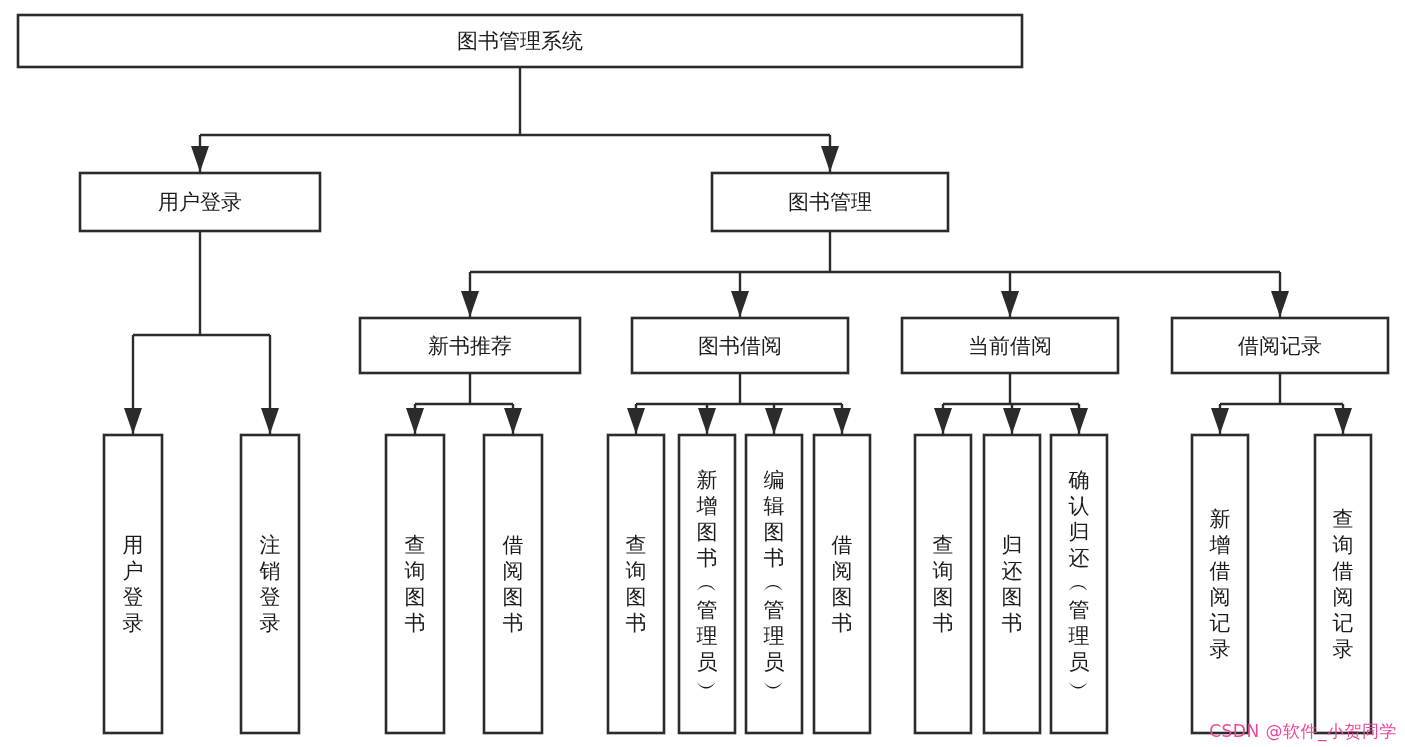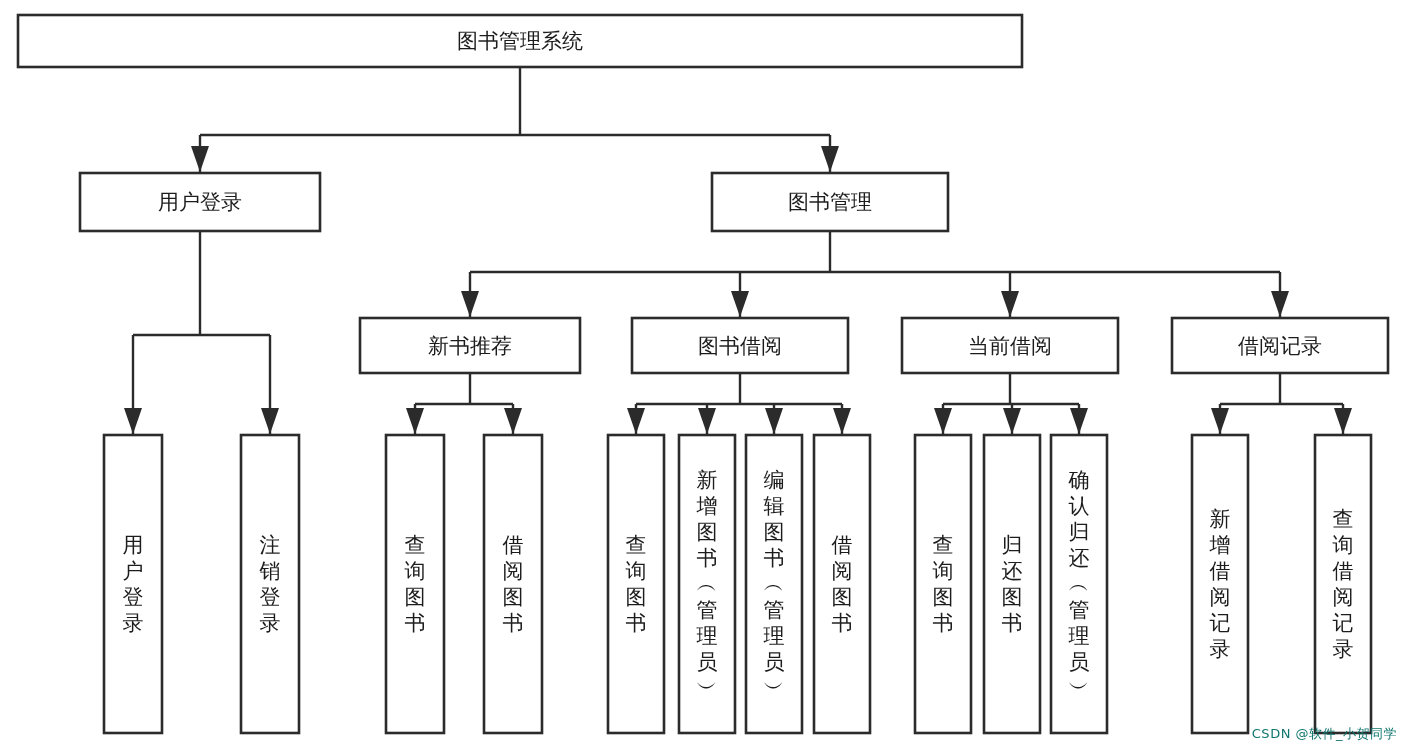--- a/index.html
+++ b/index.html
@@ -54,22 +54,22 @@
     font-family: "DejaVu Sans", "Liberation Sans", sans-serif;
     font-size: 21px;
     fill: #1c1c1c;
     text-anchor: middle;
   }
   .watermark-text {
     position: absolute;
     right: 8px;
     bottom: 4px;
     font-family: "DejaVu Sans", "Liberation Sans", sans-serif;
-    font-size: 13px;
-    color: #0f766e;
+    font-size: 17px;
+    color: #ec4899;
     white-space: nowrap;
     letter-spacing: 0.5px;
     user-select: none;
   }
 </style>
 </head>
 <body>
 
 <div id="diagram-root">
   <svg id="tree-svg" viewBox="0 0 1405 747" xmlns="http://www.w3.org/2000/svg">

